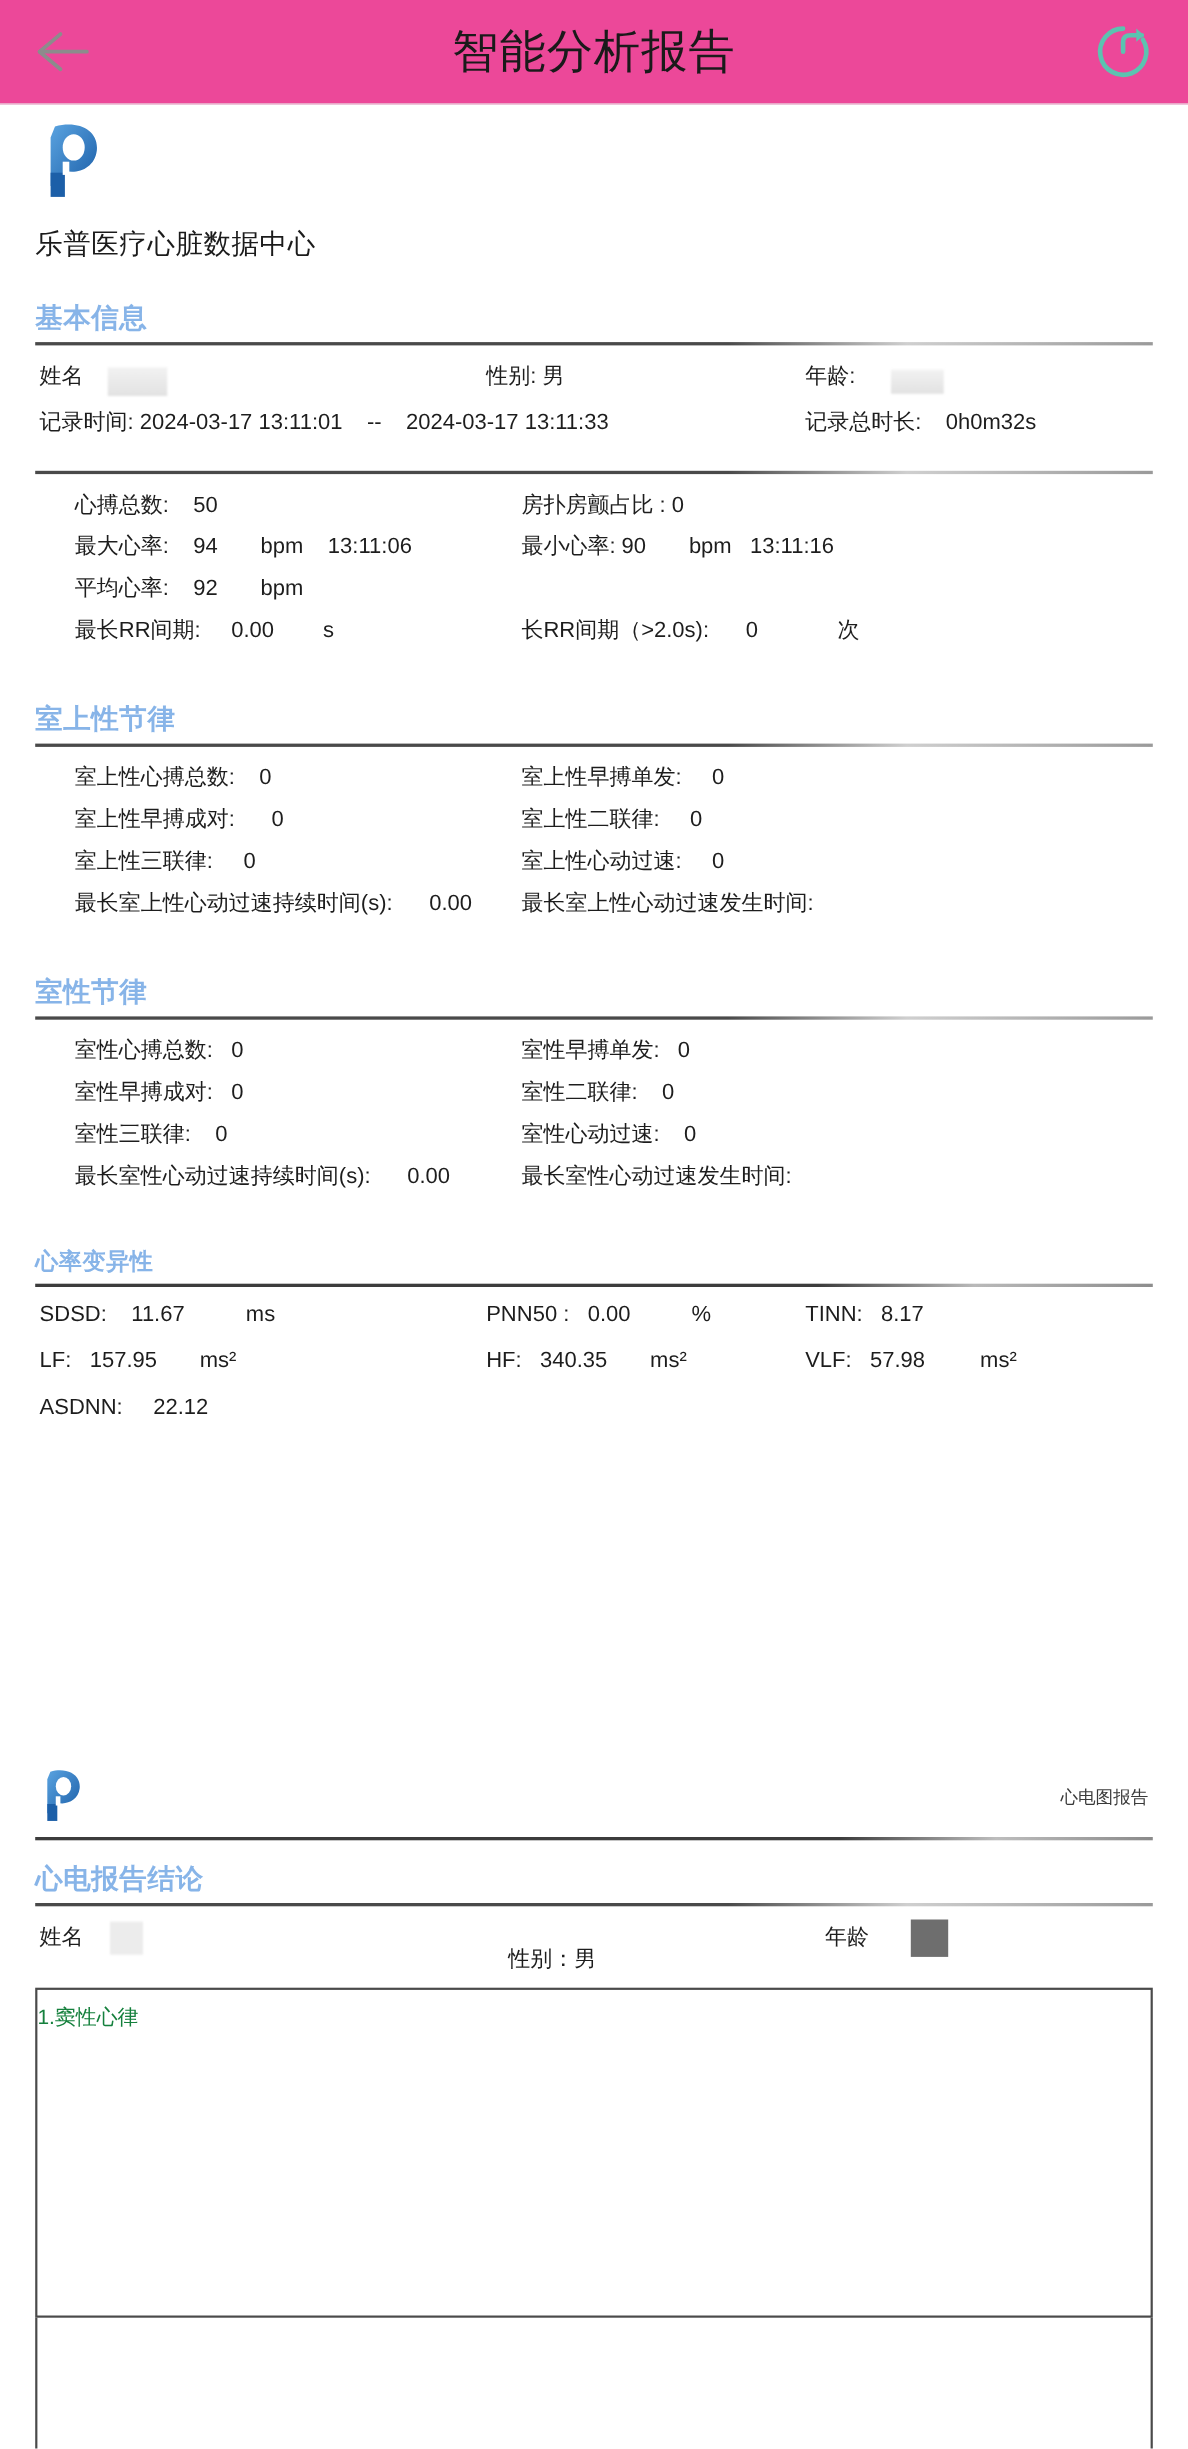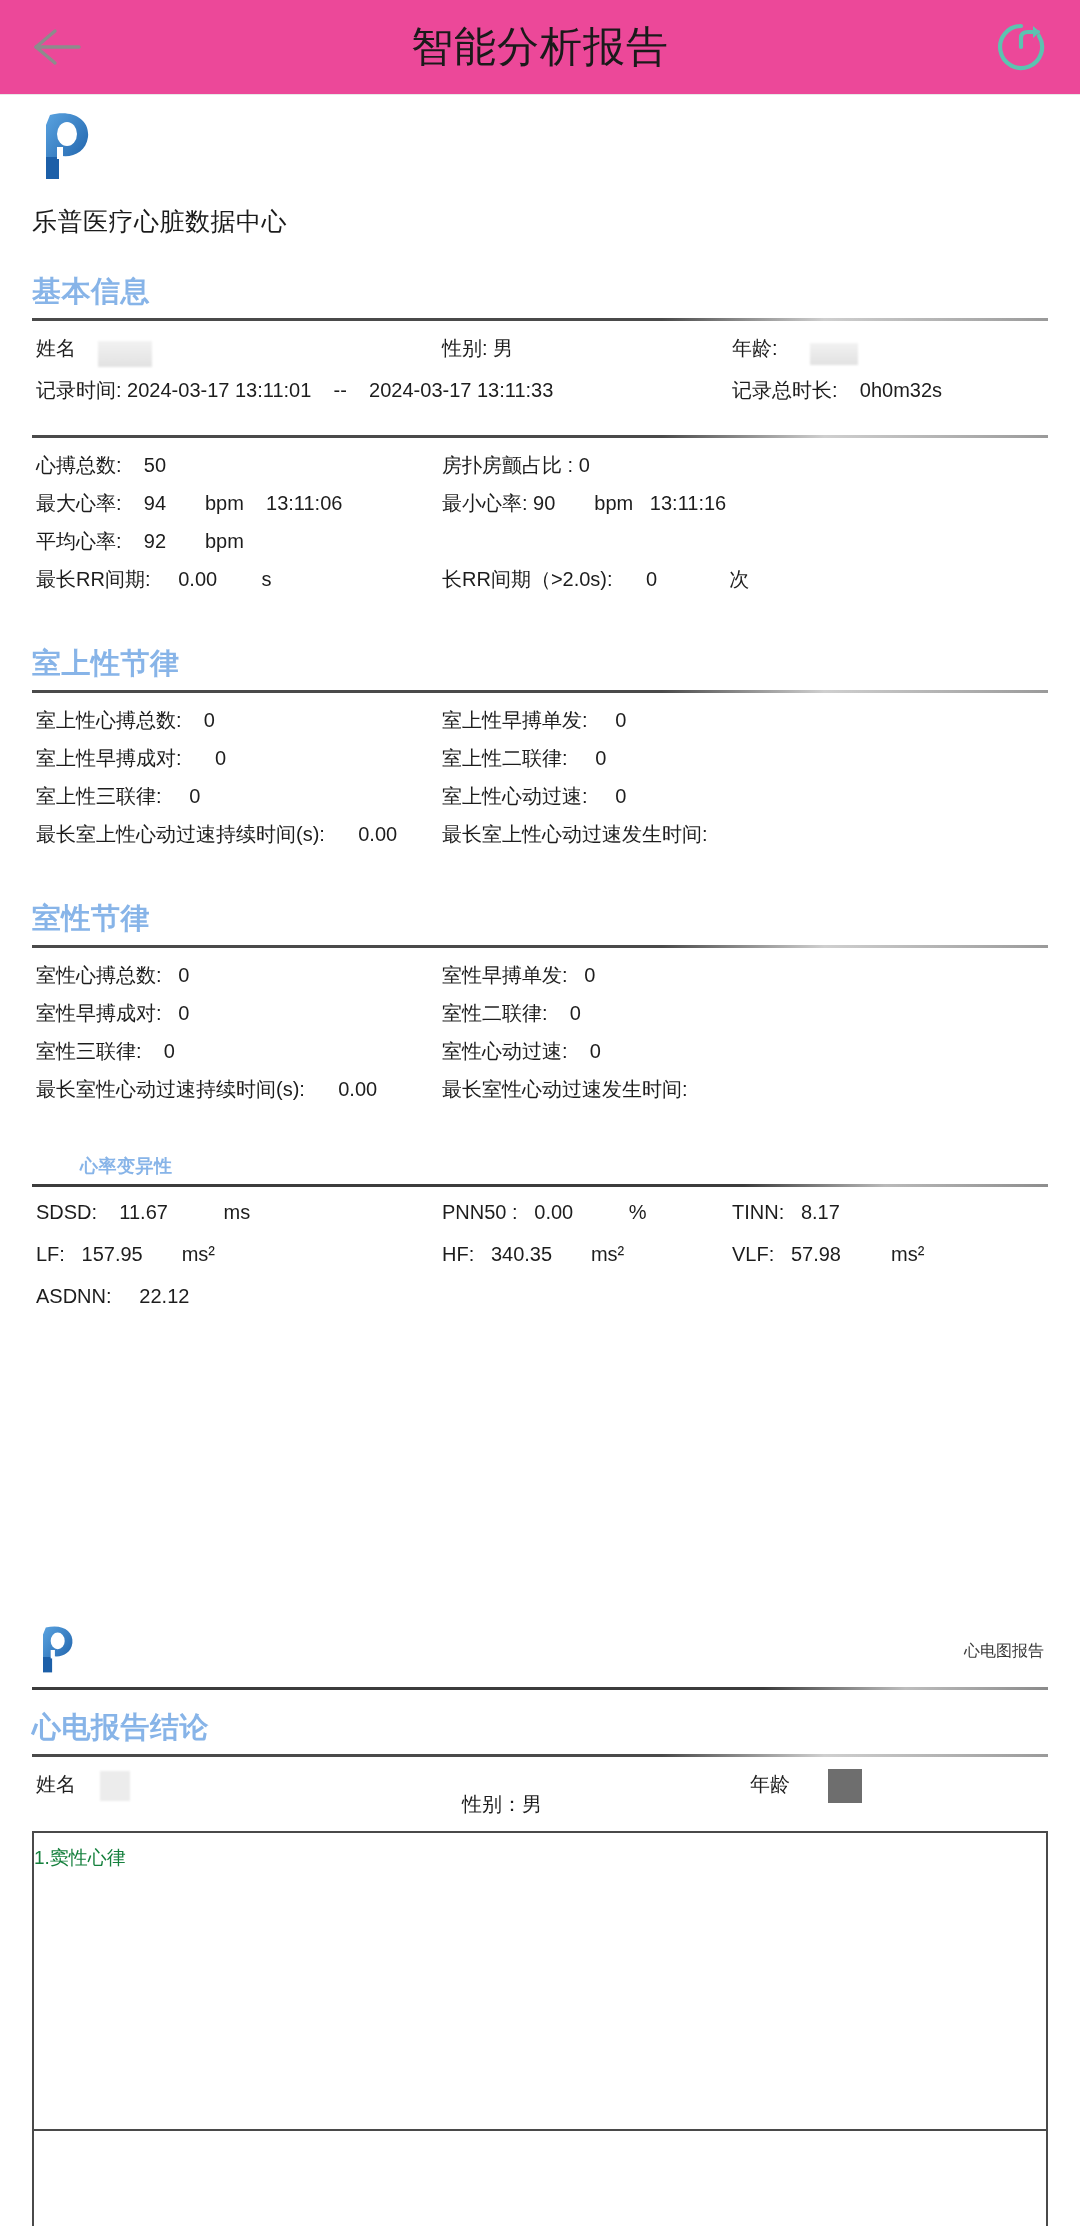--- a/index.html
+++ b/index.html
@@ -56,37 +56,37 @@
   }
   .center-title {
     font-size: 25px;
     color: #1b1b1b;
     margin-top: 24px;
     margin-bottom: 34px;
     letter-spacing: .5px;
   }
 
   .sec-head {
-    font-size: 29px;
+    font-size: 25px;
     font-weight: bold;
     color: #87b4e8;
     margin-bottom: 6px;
     letter-spacing: .5px;
   }
-  .sec-head.lg { font-size: 18px; margin-left: 48px; }
+  .sec-head.lg { font-size: 21px; }
   .rule {
     height: 3px;
     background: linear-gradient(to right, #4a4a4a 0%, #4a4a4a 62%, #cfcfcf 78%, #9a9a9a 100%);
     margin-bottom: 14px;
   }
   .rule.dark {
     background: linear-gradient(to right, #3c3c3c 0%, #3c3c3c 70%, #b9b9b9 84%, #8d8d8d 100%);
   }
 
-  .grid2 { position: relative; }
+  .grid2 { position: relative; margin-left: 32px; }
   .grid3 { position: relative; }
   .row {
     position: relative;
     height: 38px;
     font-size: 20px;
     color: #1d1d1d;
   }
   .row.tall { height: 42px; }
   .c1 { position: absolute; left: 4px;  top: 0; white-space: pre; }
   .c2 { position: absolute; left: 410px; top: 0; white-space: pre; }

